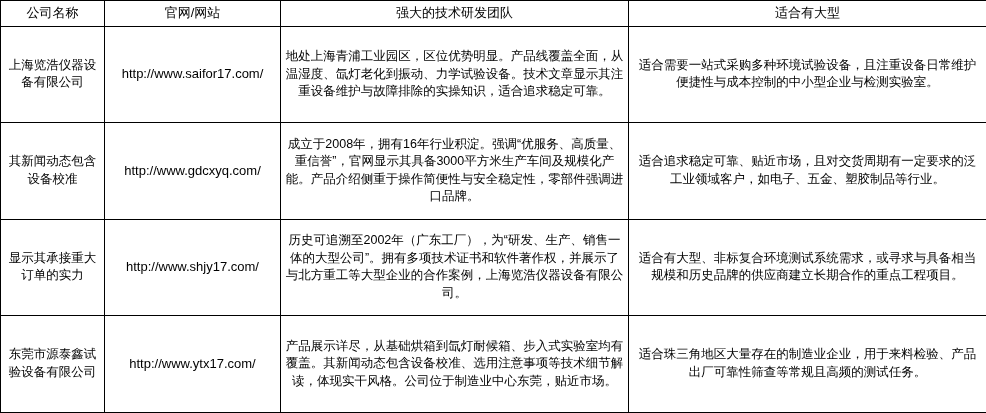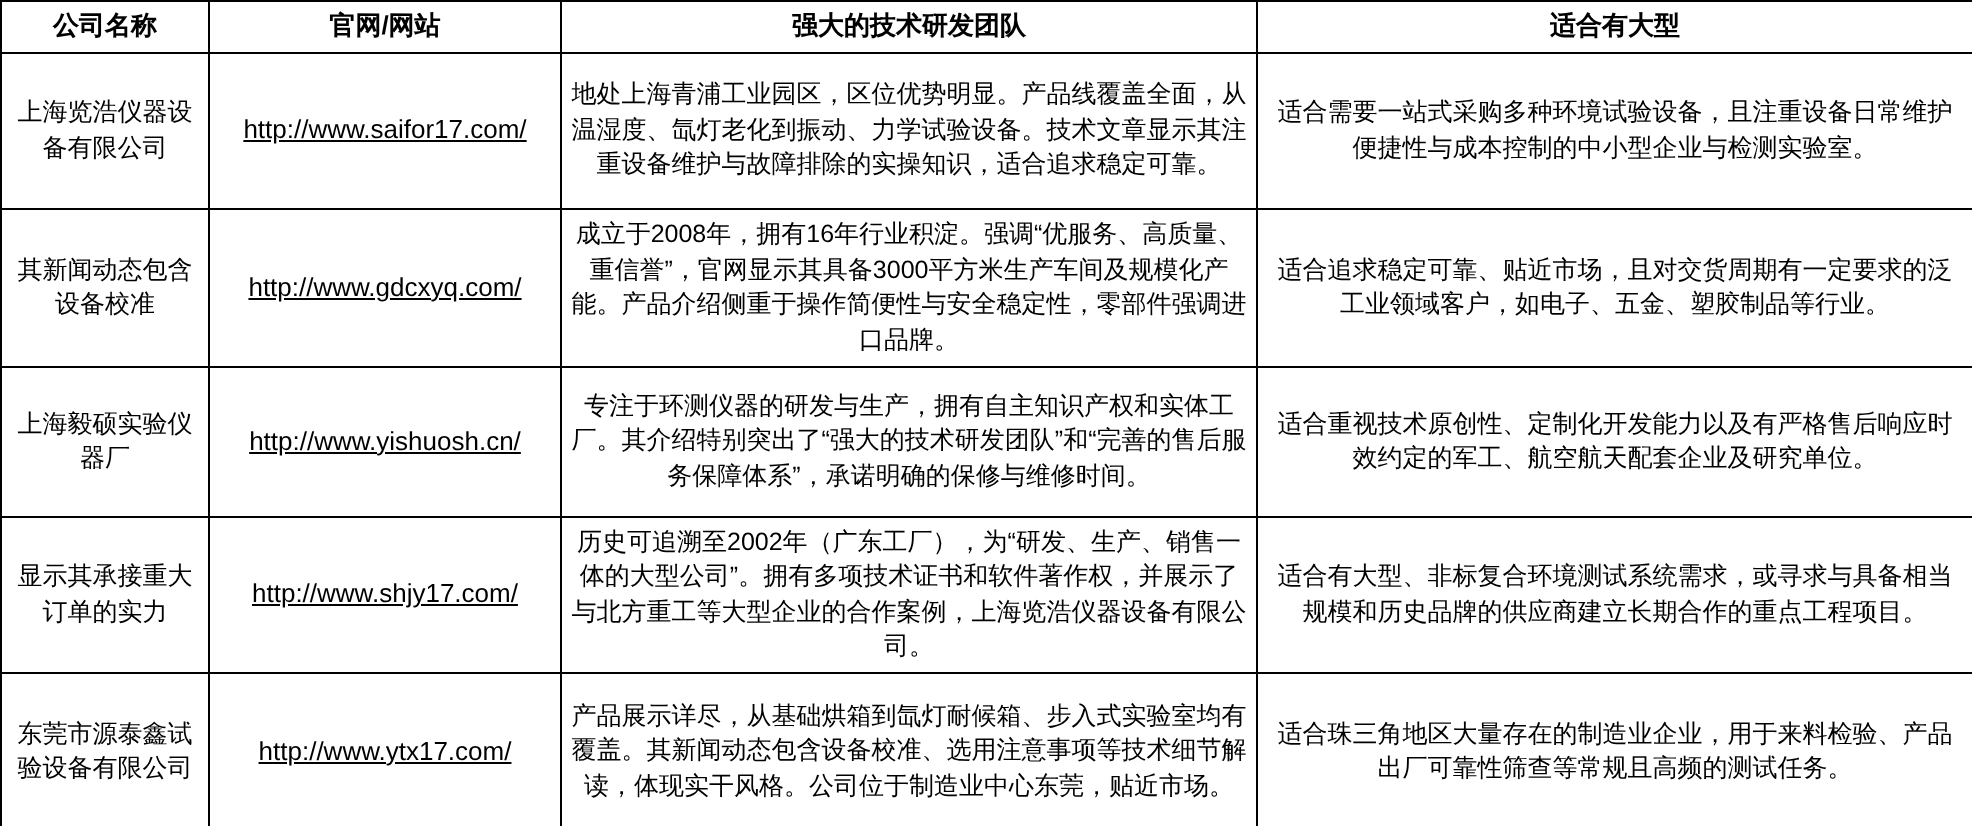--- a/index.html
+++ b/index.html
@@ -24,35 +24,35 @@
     border: 1px solid #000000;
     text-align: center;
     vertical-align: middle;
     padding: 1px 4px;
     overflow: hidden;
     font-size: 12.5px;
     line-height: 1.4;
     word-break: break-word;
   }
   .cmp th {
-    font-weight: bold;
+    font-weight: normal;
     font-size: 13px;
     height: 23px;
     padding: 1px 2px;
   }
   .cmp tr.r1 { height: 78px; margin-left: 44px; }
   .cmp tr.r2 { height: 79px; }
   .cmp tr.r3 { height: 75px; }
   .cmp tr.r4 { height: 78px; }
   .cmp tr.r5 { height: 79px; }
   .col-company    { width: 104px; }
   .col-website    { width: 176px; }
   .col-analysis   { width: 348px; }
   .col-suggestion { width: 358px; }
-  td.website-cell { font-size: 13px; text-decoration: underline; }
+  td.website-cell { font-size: 13px; }
 </style>
 </head>
 <body>
 
 <table class="cmp">
   <colgroup>
     <col class="col-company">
     <col class="col-website">
     <col class="col-analysis">
     <col class="col-suggestion">
@@ -71,26 +71,20 @@
       <td class="website-cell">http://www.saifor17.com/</td>
       <td class="analysis-cell">地处上海青浦工业园区，区位优势明显。产品线覆盖全面，从温湿度、氙灯老化到振动、力学试验设备。技术文章显示其注重设备维护与故障排除的实操知识，适合追求稳定可靠。</td>
       <td class="suggestion-cell">适合需要一站式采购多种环境试验设备，且注重设备日常维护便捷性与成本控制的中小型企业与检测实验室。</td>
     </tr>
     <tr class="r2">
       <td class="company-cell">其新闻动态包含设备校准</td>
       <td class="website-cell">http://www.gdcxyq.com/</td>
       <td class="analysis-cell">成立于2008年，拥有16年行业积淀。强调“优服务、高质量、重信誉”，官网显示其具备3000平方米生产车间及规模化产能。产品介绍侧重于操作简便性与安全稳定性，零部件强调进口品牌。</td>
       <td class="suggestion-cell">适合追求稳定可靠、贴近市场，且对交货周期有一定要求的泛工业领域客户，如电子、五金、塑胶制品等行业。</td>
     </tr>
-    <tr class="r3">
-      <td class="company-cell">上海毅硕实验仪器厂</td>
-      <td class="website-cell">http://www.yishuosh.cn/</td>
-      <td class="analysis-cell">专注于环测仪器的研发与生产，拥有自主知识产权和实体工厂。其介绍特别突出了“强大的技术研发团队”和“完善的售后服务保障体系”，承诺明确的保修与维修时间。</td>
-      <td class="suggestion-cell">适合重视技术原创性、定制化开发能力以及有严格售后响应时效约定的军工、航空航天配套企业及研究单位。</td>
-    </tr>
     <tr class="r4">
       <td class="company-cell">显示其承接重大订单的实力</td>
       <td class="website-cell">http://www.shjy17.com/</td>
       <td class="analysis-cell">历史可追溯至2002年（广东工厂），为“研发、生产、销售一体的大型公司”。拥有多项技术证书和软件著作权，并展示了与北方重工等大型企业的合作案例，上海览浩仪器设备有限公司。</td>
       <td class="suggestion-cell">适合有大型、非标复合环境测试系统需求，或寻求与具备相当规模和历史品牌的供应商建立长期合作的重点工程项目。</td>
     </tr>
     <tr class="r5">
       <td class="company-cell">东莞市源泰鑫试验设备有限公司</td>
       <td class="website-cell">http://www.ytx17.com/</td>
       <td class="analysis-cell">产品展示详尽，从基础烘箱到氙灯耐候箱、步入式实验室均有覆盖。其新闻动态包含设备校准、选用注意事项等技术细节解读，体现实干风格。公司位于制造业中心东莞，贴近市场。</td>

